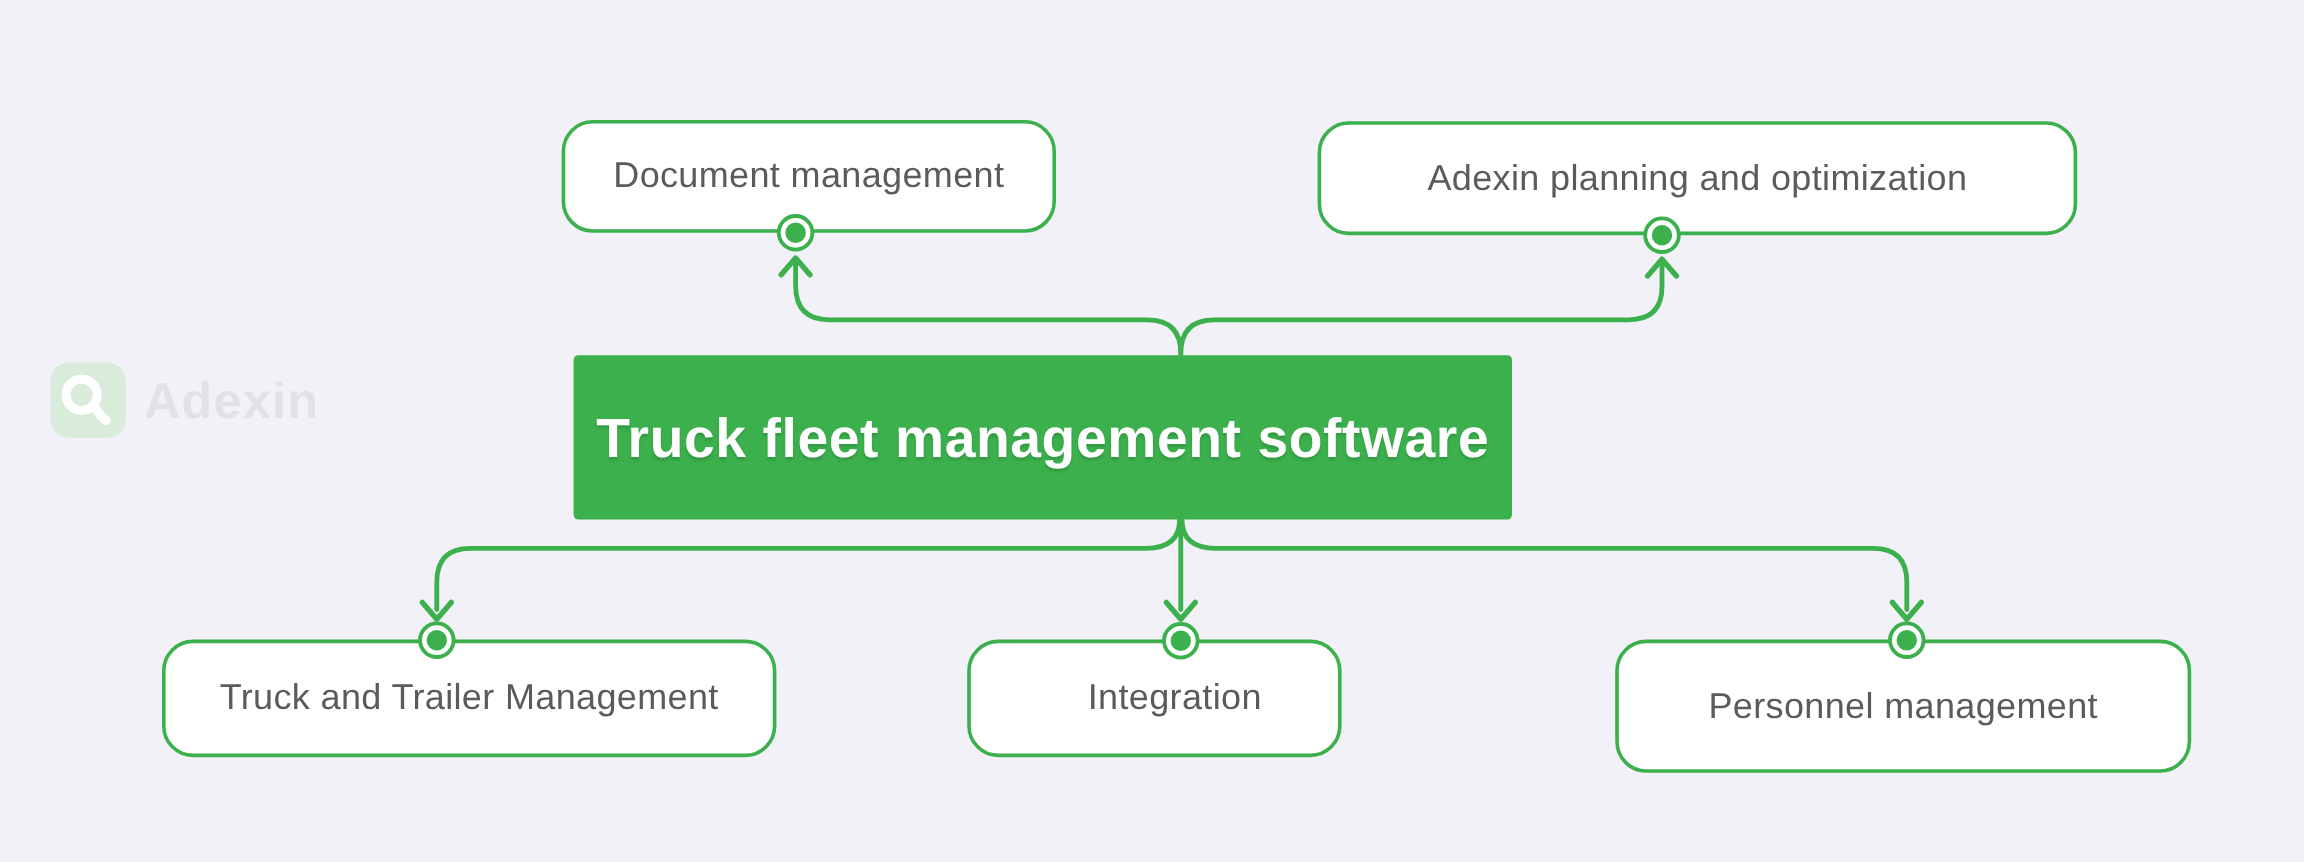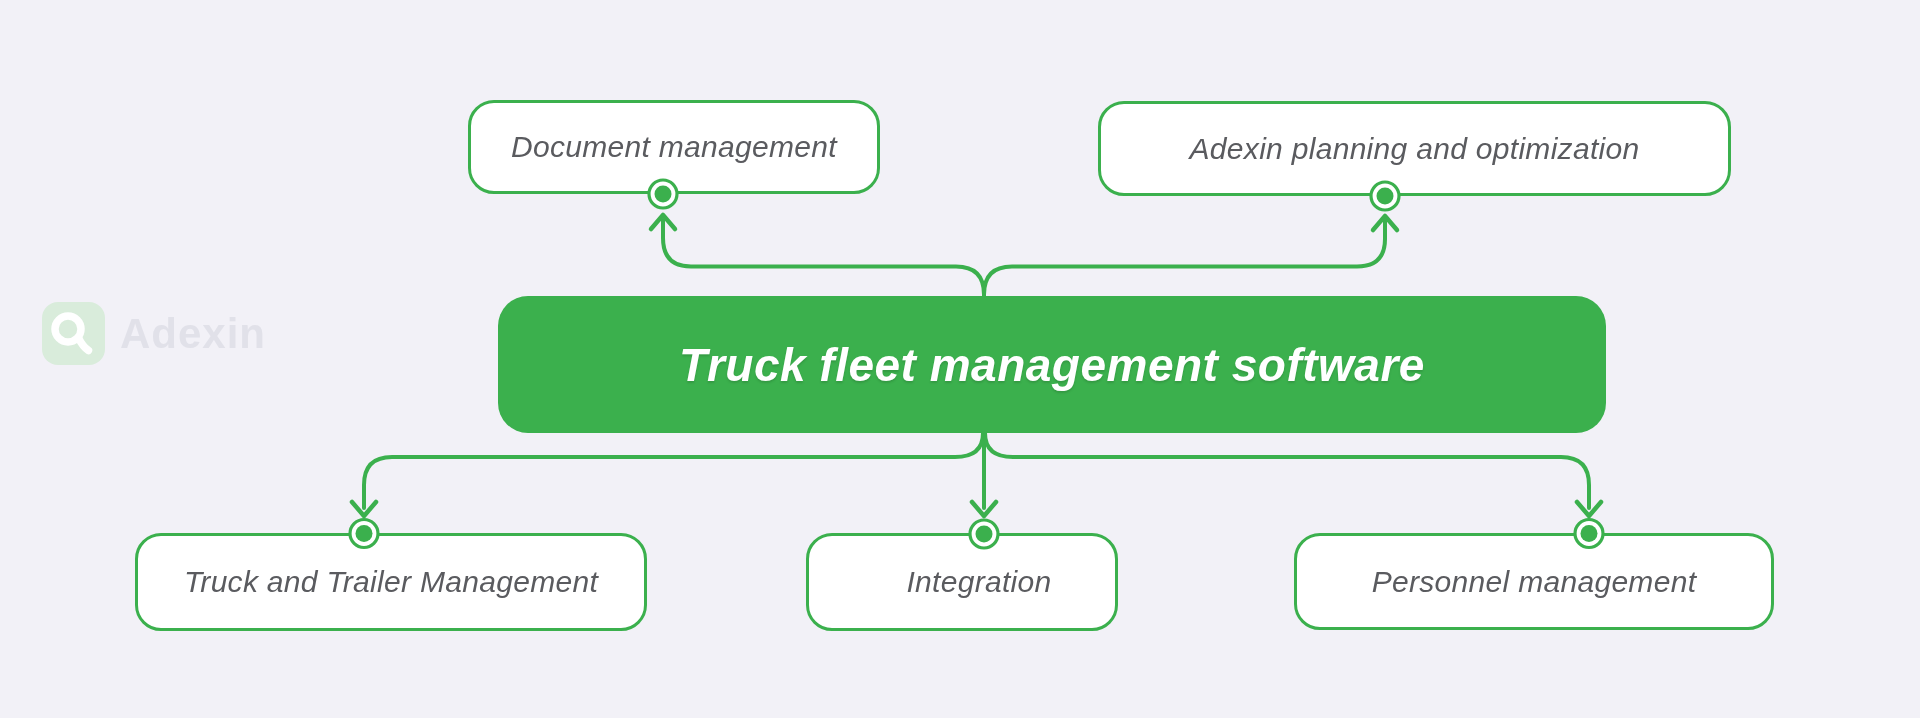--- a/index.html
+++ b/index.html
@@ -55,38 +55,37 @@
   
   .node{
     position:absolute;
     background:var(--node-fill);
     border:3px solid var(--green);
     border-radius:26px;
     display:flex;
     align-items:center;
     justify-content:center;
     z-index:2;
-    font-style:italic;
   }
   .node .label{
     font-size:30px;
     color:var(--label-text);
     letter-spacing:0.3px;
     white-space:nowrap;
   }
   .node-document  {left:468px; top:100px; width:412px; height:94px;}
   .node-route     {left:1098px;top:101px; width:633px; height:95px;}
   .node-truck     {left:107px; top:533px; width:512px; height:98px;margin-left:28px;}
   .node-integration{left:806px;top:533px; width:312px; height:98px;padding-left:34px;}
-  .node-personnel {left:1294px;top:533px; width:480px; height:97px;}
+  .node-personnel {left:1346px;top:533px; width:480px; height:111px;}
   .node-center{
-    left:498px; top:296px; width:1108px; height:137px;
+    left:478px; top:296px; width:782px; height:137px;
     background:var(--green);
     border:none;
-    border-radius:30px;
+    border-radius:4px;
   }
   .node-center .title{
     font-size:46px;
     font-weight:700;
     color:var(--title-text);
     letter-spacing:0.5px;
     white-space:nowrap;
     text-shadow:0 2px 2px rgba(30,90,40,0.25);
   }
   

